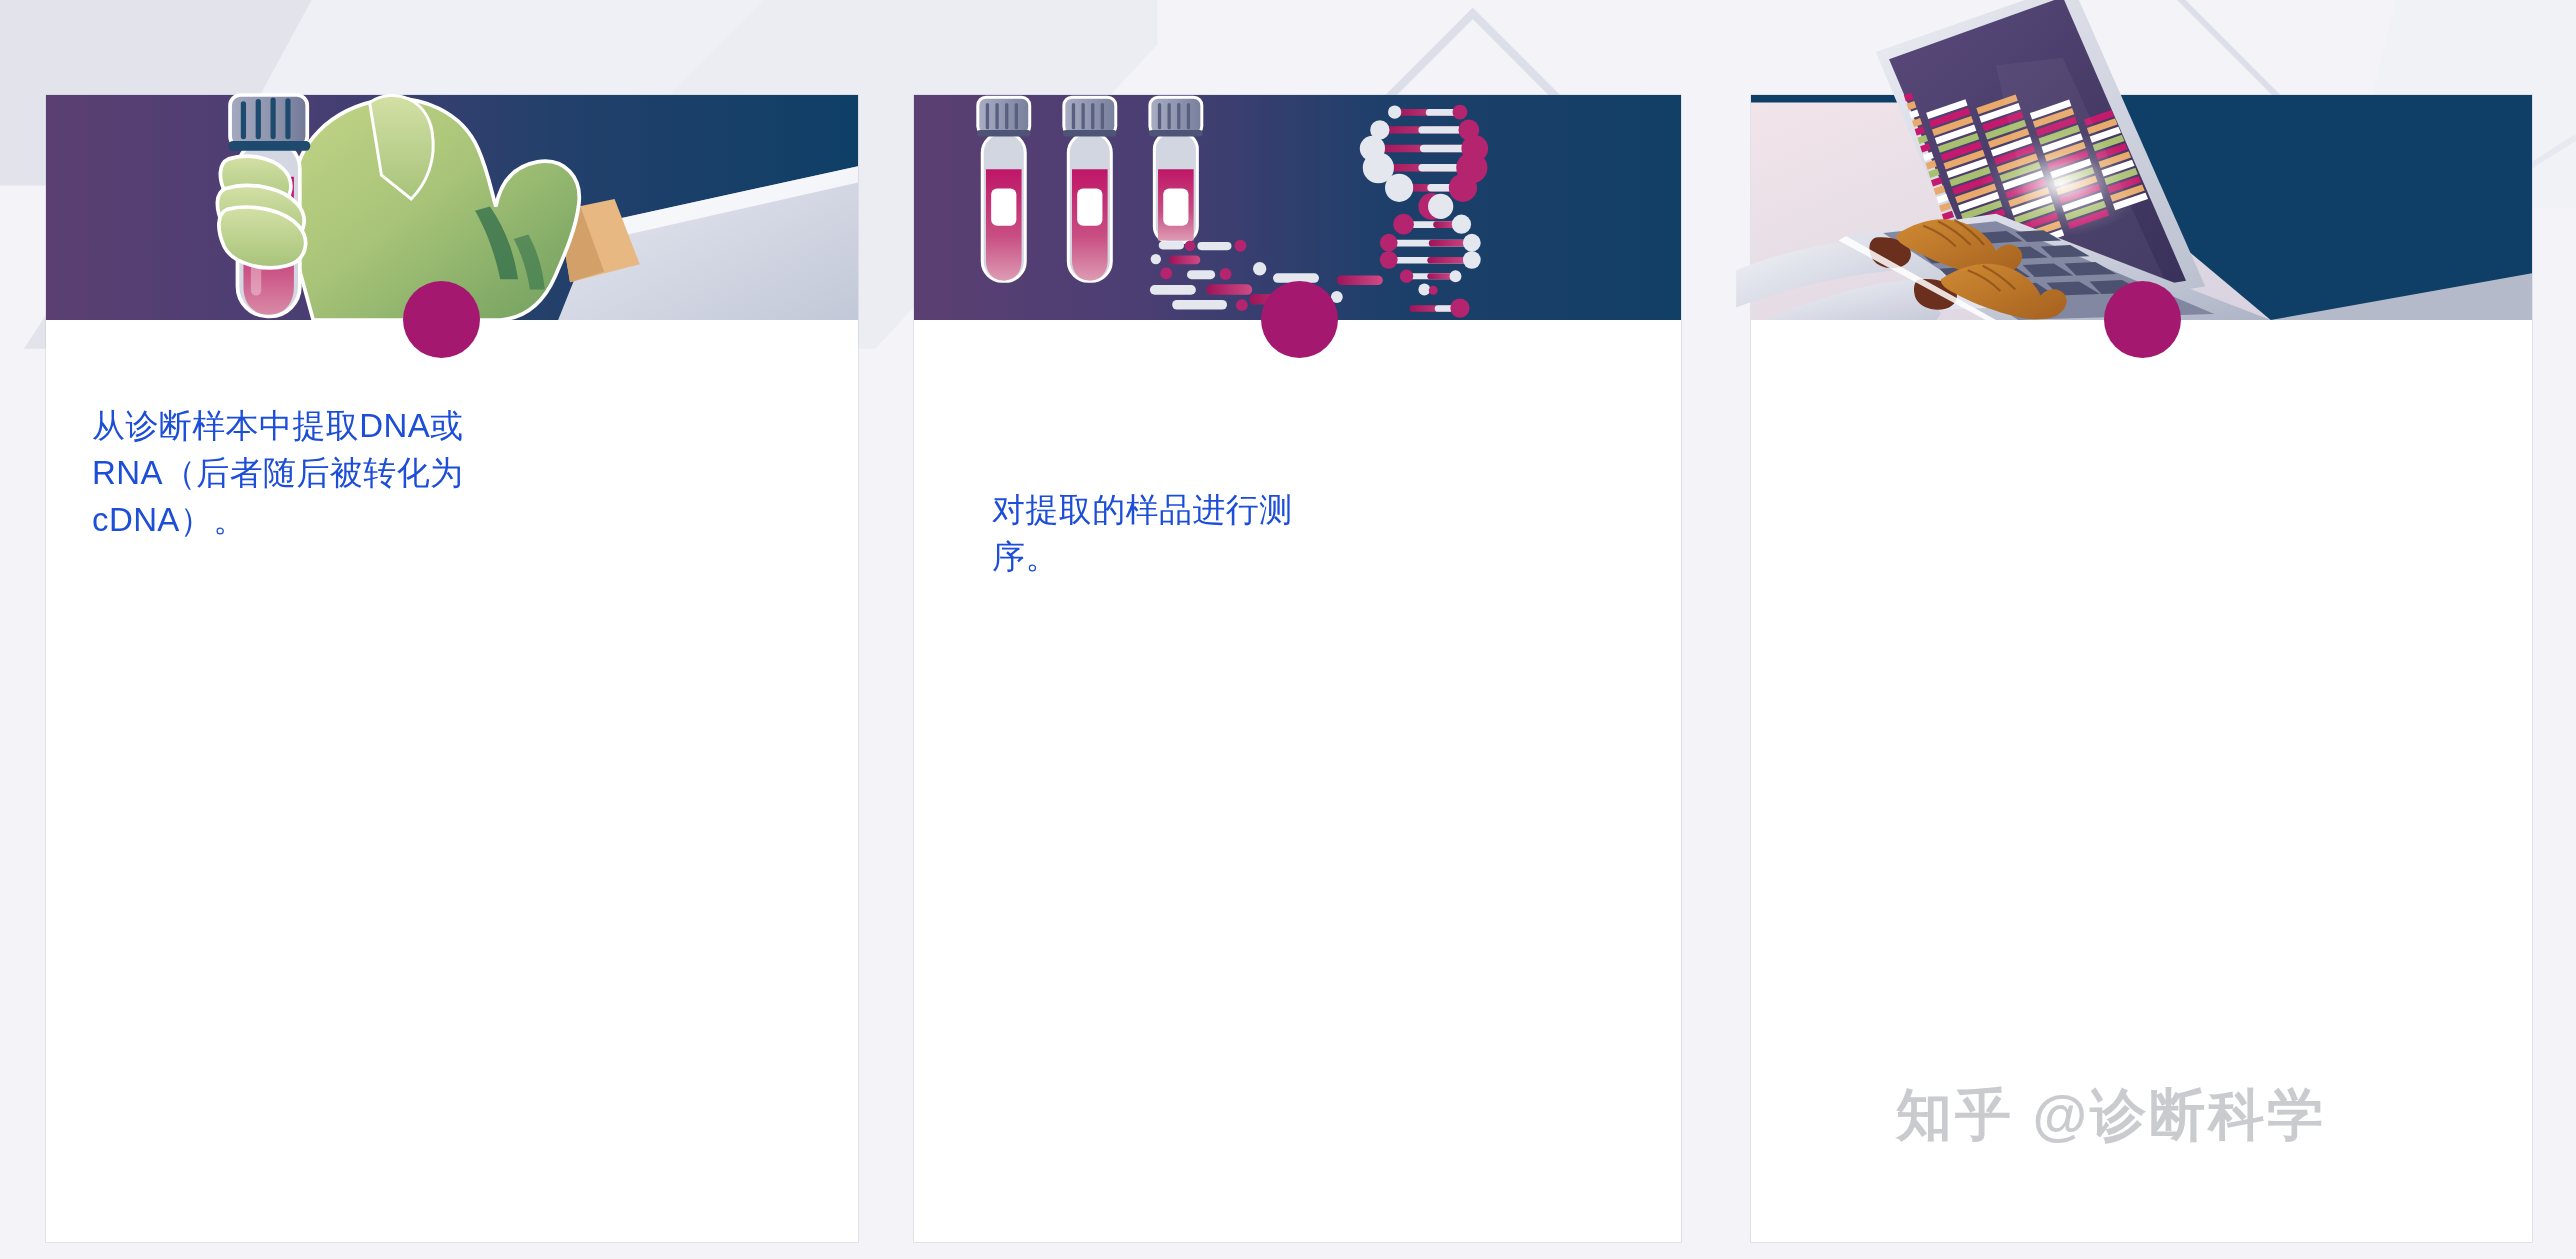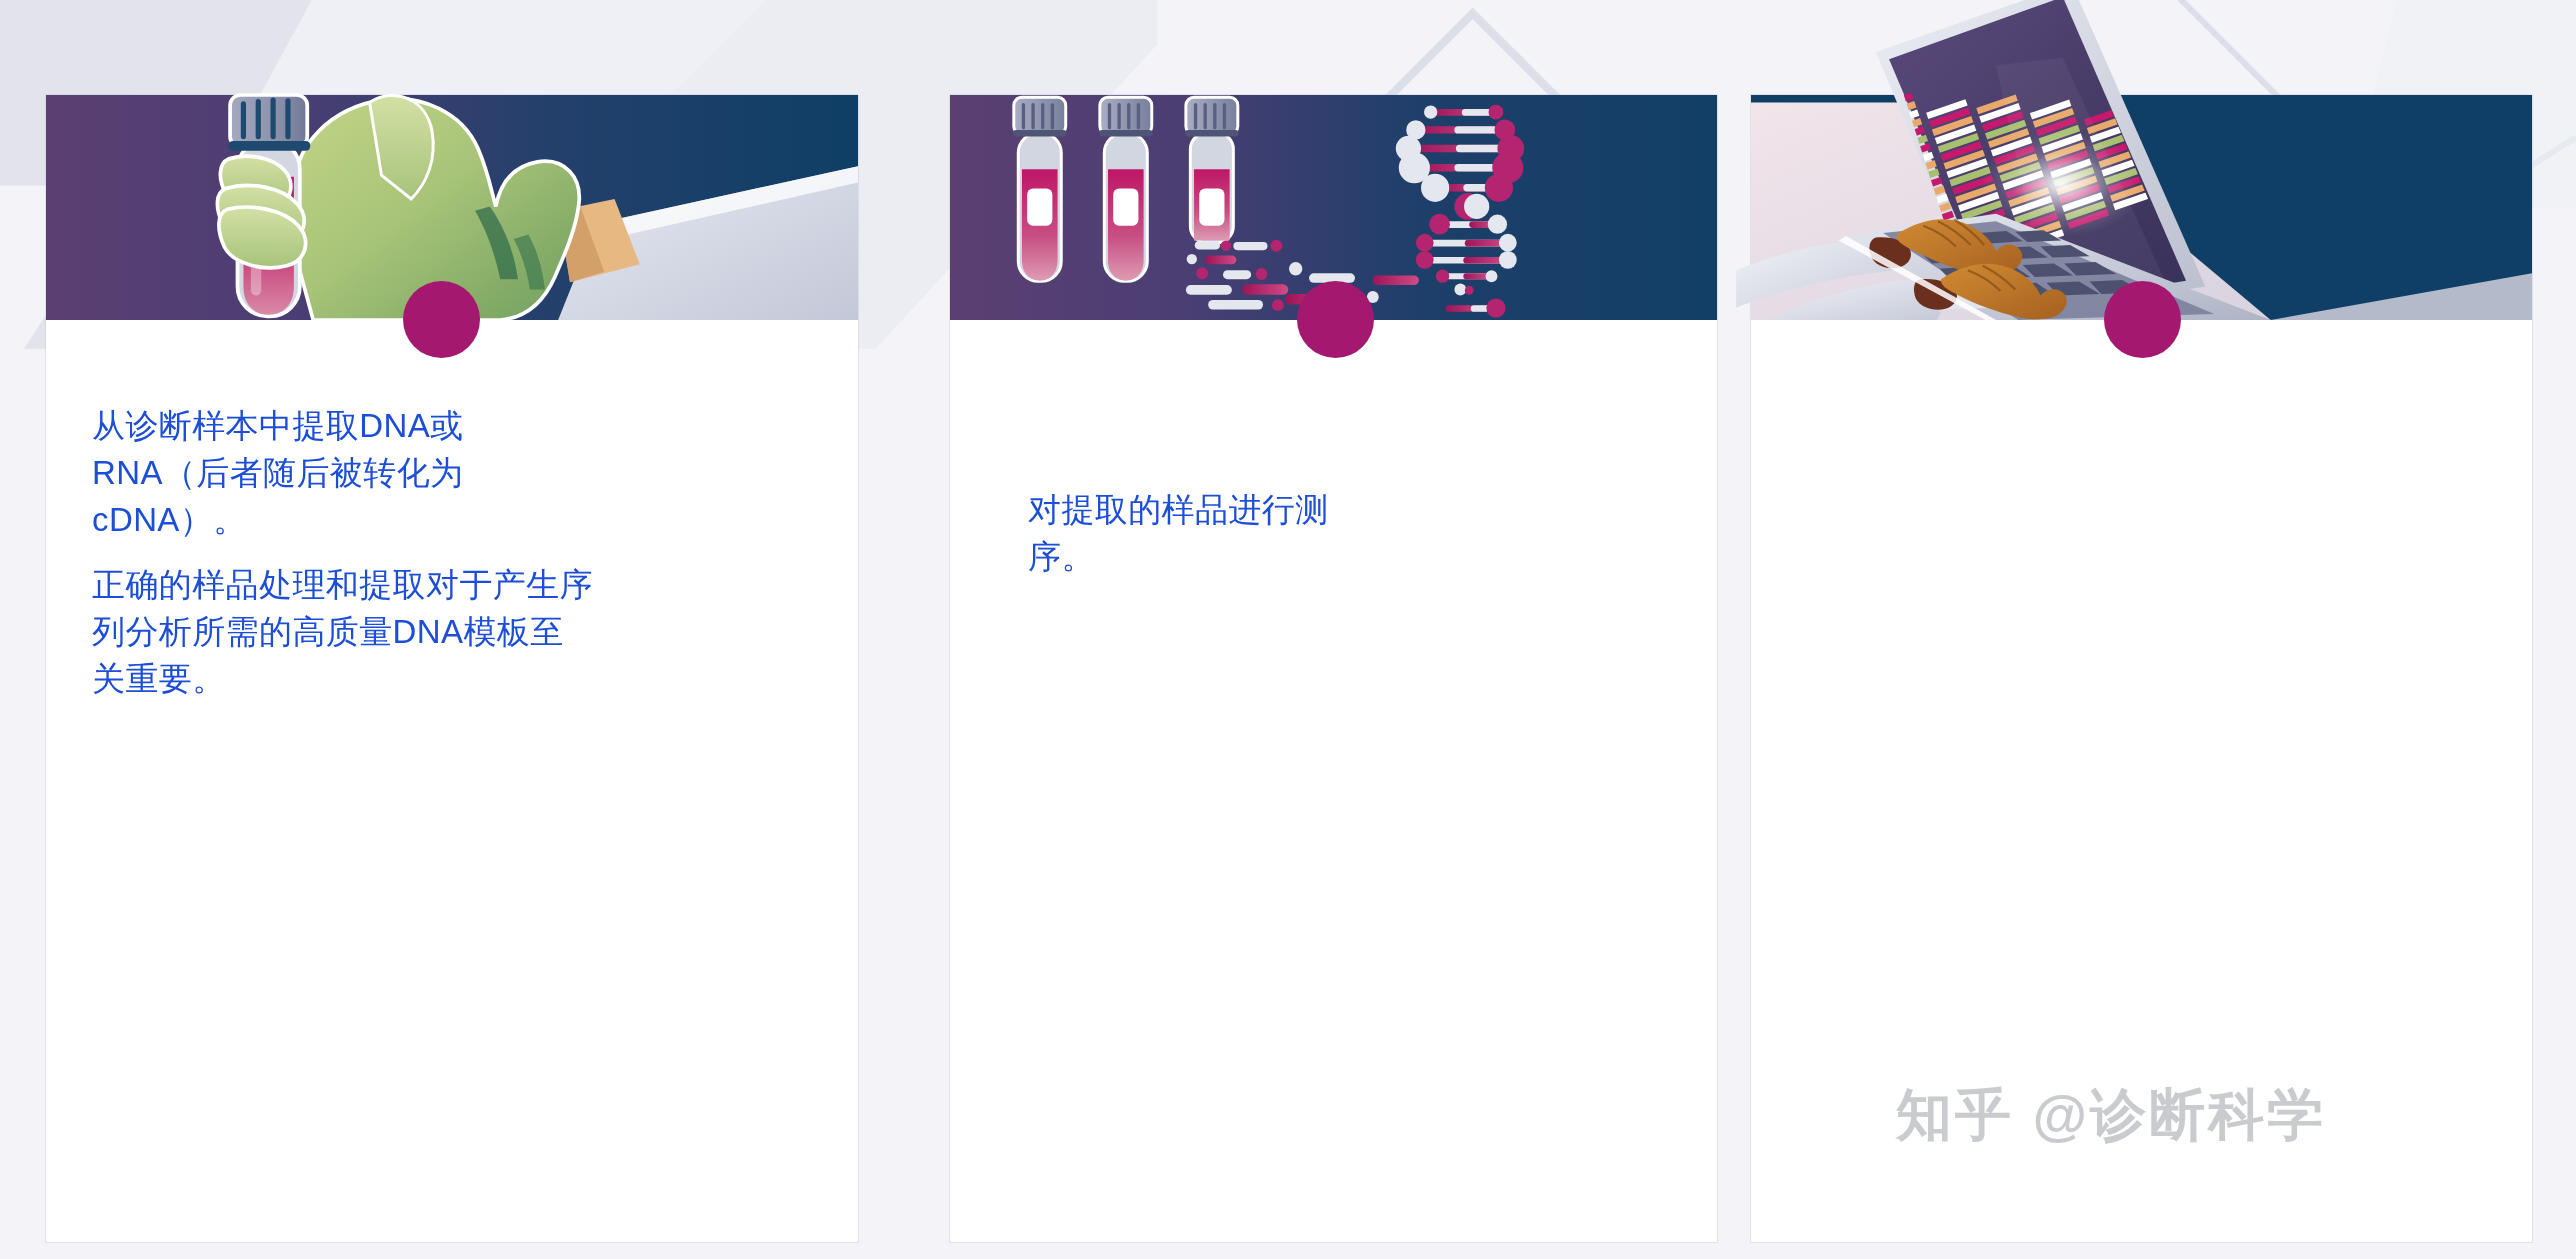--- a/index.html
+++ b/index.html
@@ -18,21 +18,21 @@
   .cards { position:absolute; inset:0; z-index:2; }
   .card {
     position:absolute;
     top:95px;
     height:1147px;
     background:#ffffff;
     box-shadow:0 0 0 0.7px rgba(190,195,215,.55);
     overflow:visible;
   }
   .card-1 { left:46px;   width:812px; }
-  .card-2 { left:950px; width:767px; }
+  .card-2 { left:914px; width:767px; }
   .card-3 { left:1751px; width:781px; }
 
   .art {
     position:relative;
     width:100%;
     height:225px;
     overflow:visible;
   }
   .card-1 .art { height:225px; }
   .card-2 .art { height:225px; }
@@ -181,23 +181,20 @@
           <path d="M244,154 C276,146 320,154 340,176 C358,196 350,224 324,230
                    C294,238 252,228 240,204 C230,182 230,160 244,154 Z" fill="url(#gl2)" stroke="#ffffff" stroke-width="5"></path>
         </svg>
       </div>
     </div>
     <div class="dot" style="left:357px; top:186px;"></div>
 
     <div class="body-text t1">从诊断样本中提取DNA或
 RNA（后者随后被转化为
 cDNA）。</div>
-    <div class="body-text t2">正确的样品处理和提取对于产生序
-列分析所需的高质量DNA模板至
-关重要。</div>
   </div>
 
   <div class="card card-2">
     <div class="art">
       <div class="art-inner">
         <svg class="art-svg" viewBox="0 0 1034 303" preserveAspectRatio="none">
           <defs>
             <linearGradient id="g2bg" x1="0" y1="0" x2="1" y2="0">
               <stop offset="0%" stop-color="#5b3f72"></stop>
               <stop offset="30%" stop-color="#4b3e73"></stop>

